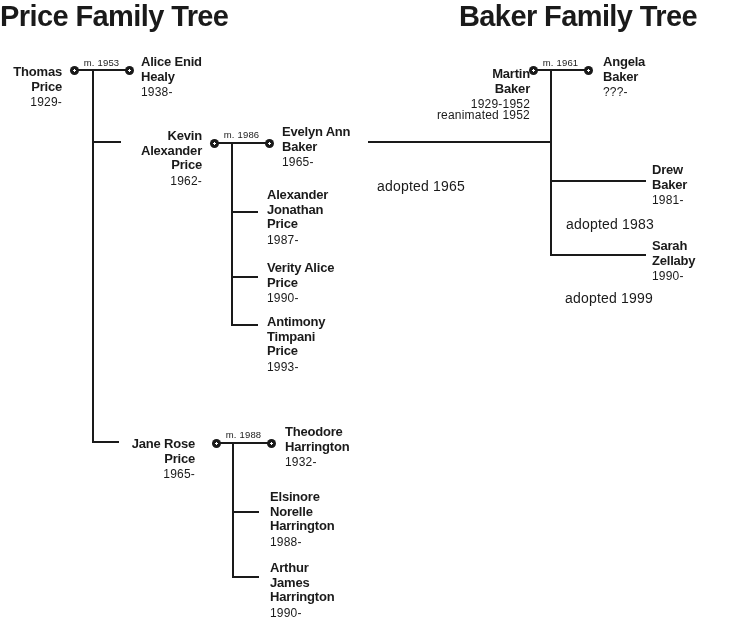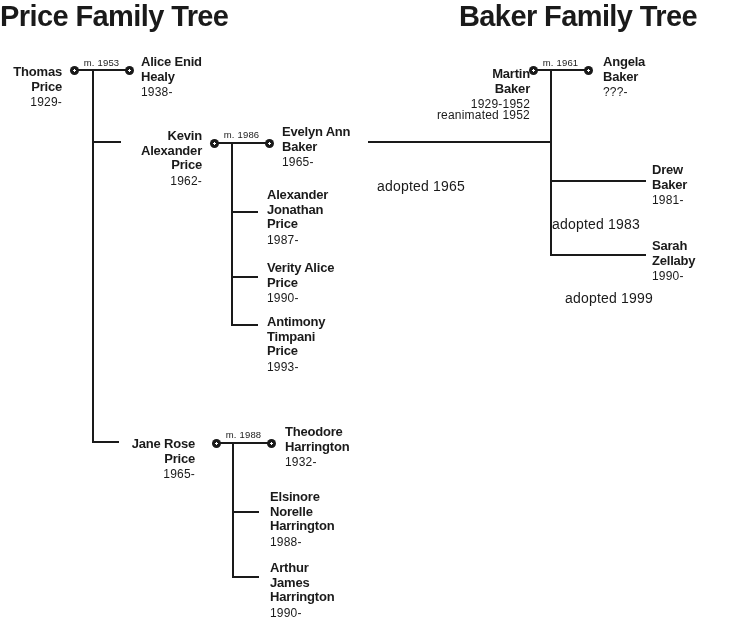--- a/index.html
+++ b/index.html
@@ -79,21 +79,21 @@
   .mlabel {
     position:absolute; font-size:9.5px; letter-spacing:0.2px;
     text-align:center; white-space:nowrap;
   }
   #ml-1960 { left:74px;  width:55px; top:57px; }
   #ml-1986 { left:214px; width:55px; top:129px; }
   #ml-1988 { left:216px; width:55px; top:429px; }
   #ml-1961 { left:533px; width:55px; top:57px; }
   .alabel { position:absolute; font-size:14px; letter-spacing:0.2px; white-space:nowrap;margin-top:31px; }
   #al-evelyn { left:377px; top:147px; }
-  #al-drew   { left:552px; width:80px; top:185px; text-align:center; }
+  #al-drew   { left:566px; width:80px; top:185px; text-align:center; }
   #al-sarah  { left:565px; width:80px; top:259px; text-align:center; }
 </style>
 </head>
 <body>
 
 <div id="stage">
 
   <div class="tree-title" id="title-price">Price Family Tree</div>
   <div class="tree-title" id="title-baker">Baker Family Tree</div>
 

